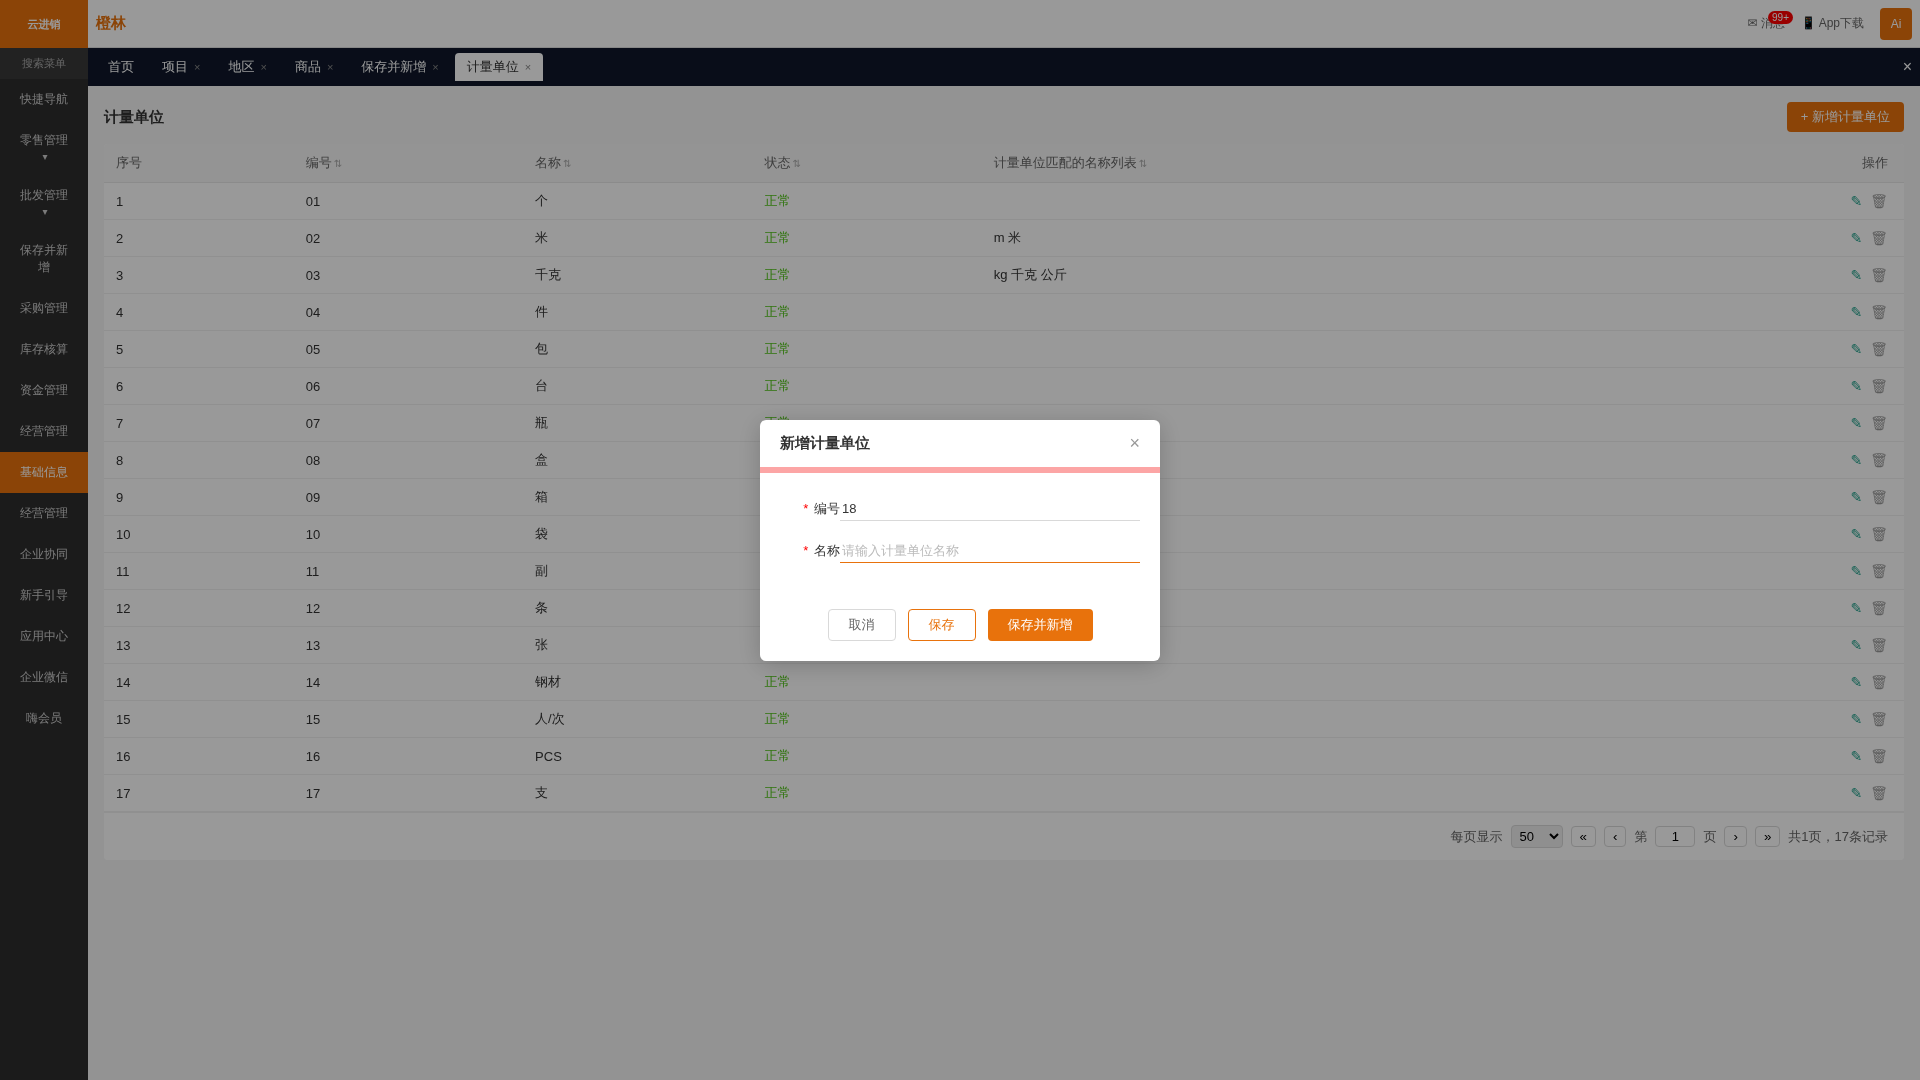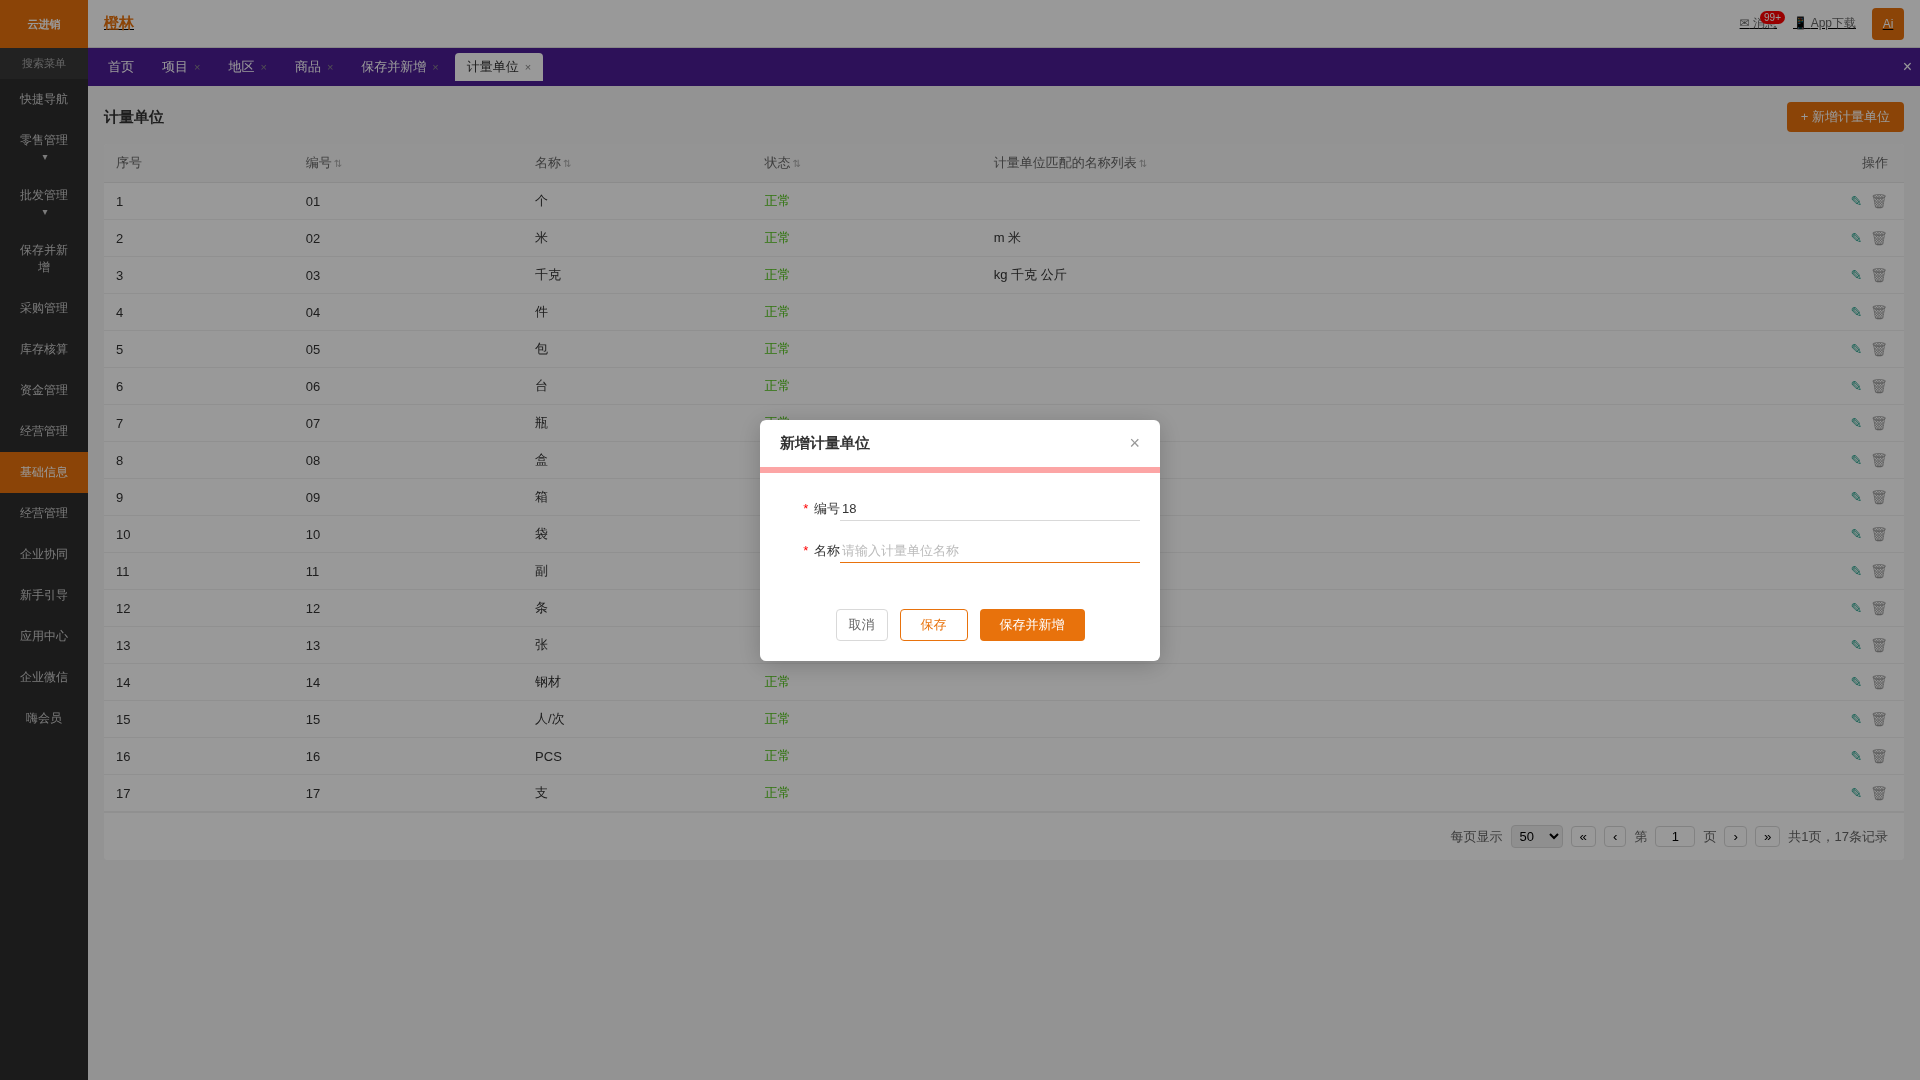--- a/index.html
+++ b/index.html
@@ -54,36 +54,35 @@
       overflow: hidden;
     }
 
     
     .topbar {
       height: 48px;
       background: #fff;
       display: flex;
       align-items: center;
       justify-content: space-between;
-      padding: 0 16px;
+      padding: 0 8px;
       border-bottom: 1px solid #e0e0e0;
       flex-shrink: 0;
-      text-decoration: underline;
     }
     .topbar-left { display: flex; align-items: center; gap: 12px; }
     .topbar-right { display: flex; align-items: center; gap: 16px; }
     .topbar-msg { color: #666; font-size: 12px; cursor: pointer; position: relative; }
     .topbar-app { color: #666; font-size: 12px; cursor: pointer; }
     .topbar-avatar { width: 32px; height: 32px; background: #e8720c; border-radius: 4px; display: flex; align-items: center; justify-content: center; color: #fff; font-size: 12px; cursor: pointer; }
     .badge { background: #f00; color: #fff; border-radius: 8px; font-size: 10px; padding: 1px 4px; position: absolute; top: -4px; right: -8px; }
 
     
     .tabbar {
       height: 38px;
-      background: #4c1d95;
+      background: #0f172a;
       display: flex;
       align-items: center;
       padding: 0 8px;
       gap: 4px;
       flex-shrink: 0;
     }
     .tab {
       height: 28px;
       padding: 0 12px;
       border-radius: 4px 4px 0 0;
@@ -196,21 +195,21 @@
       color: #333;
     }
     .form-input.focused { border-bottom-color: #e8720c; }
     .form-input::placeholder { color: #bbb; }
     .modal-footer {
       padding: 12px 20px 20px;
       display: flex;
       justify-content: center;
       gap: 12px;
     }
-    .btn-cancel { border: 1px solid #d9d9d9; background: #fff; color: #666; padding: 6px 12px; border-radius: 4px; cursor: pointer; font-size: 13px; }
+    .btn-cancel { border: 1px solid #d9d9d9; background: #fff; color: #666; padding: 6px 20px; border-radius: 4px; cursor: pointer; font-size: 13px; }
     .btn-save { border: 1px solid #e8720c; background: #fff; color: #e8720c; padding: 6px 20px; border-radius: 4px; cursor: pointer; font-size: 13px; }
     .btn-save-add { border: none; background: #e8720c; color: #fff; padding: 6px 20px; border-radius: 4px; cursor: pointer; font-size: 13px; }
   </style>
 </head>
 <body>
 
 <div class="sidebar">
   <div class="sidebar-logo">
     <div class="sidebar-logo-text">云进销</div>
   </div>

